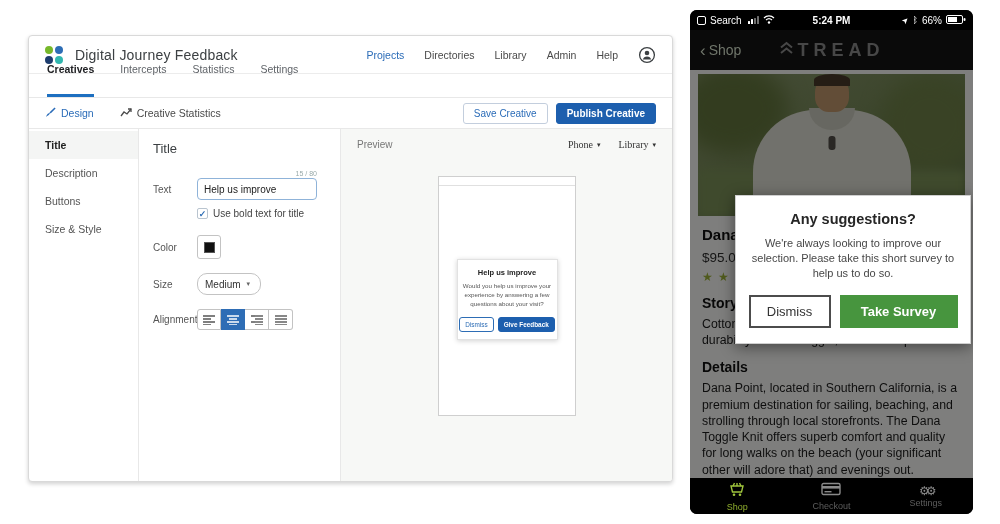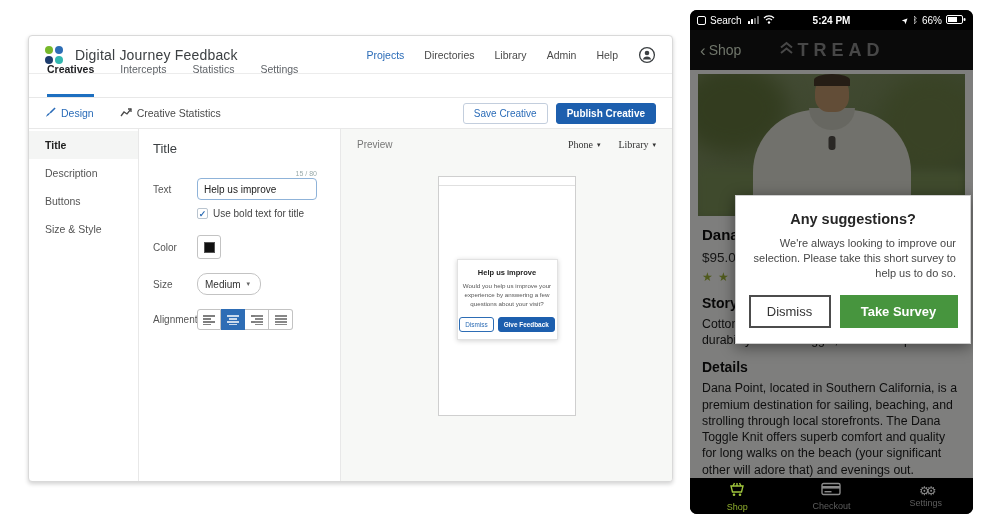--- a/index.html
+++ b/index.html
@@ -105,21 +105,21 @@
   .p-name { font-size:15px; font-weight:bold; color:#101010; }
   .p-price { font-size:13.5px; color:#2e2e2e; margin-top:7px; }
   .p-stars { font-size:12px; letter-spacing:1px; color:#9fb43a; margin-top:5px; }
   .sec-heading { font-size:14px; font-weight:bold; color:#101010; margin-top:11px; }
   .sec-body { font-size:12.3px; color:#1c1c1c; line-height:1.32; margin-top:5px; }
 
   .dim-overlay { position:absolute; left:0; top:0; right:0; bottom:0; background:rgba(0,0,0,0.5); }
 
   .survey-modal { position:absolute; left:45px; top:165px; width:236px; background:#ffffff; border:1px solid #cfcfcf; box-shadow:0 3px 14px rgba(0,0,0,0.45); padding:15px 10px 15px 10px; }
   .sm-title { font-size:14.5px; font-weight:bold; color:#262626; text-align:center; }
-  .sm-body { font-size:11px; color:#474747; text-align:right; line-height:1.35; margin:9px 4px 0 4px; }
+  .sm-body { font-size:11px; color:#474747; text-align:center; line-height:1.35; margin:9px 4px 0 4px; }
   .sm-buttons { display:flex; justify-content:center; gap:9px; margin-top:14px; }
   .sm-dismiss { width:82px; height:33px; background:#fff; border:2px solid #4c4c4c; color:#333; font-size:13px; cursor:pointer; font-family:inherit; }
   .sm-cta { width:118px; height:33px; background:#47953e; border:2px solid #47953e; color:#fff; font-size:13px; font-weight:bold; cursor:pointer; font-family:inherit; }
 
   .tab-bar { height:36px; background:#000; display:flex; }
   .tb-item { flex:1; display:flex; flex-direction:column; align-items:center; justify-content:center; gap:1px; cursor:pointer; }
   .tb-label { font-size:9px; color:#5d5d5d; }
   .tb-item.active .tb-label { color:#8fae2e; }
   .gear-glyphs { font-size:12px; color:#8a8a8a; line-height:1; letter-spacing:-4px; }
 </style>

